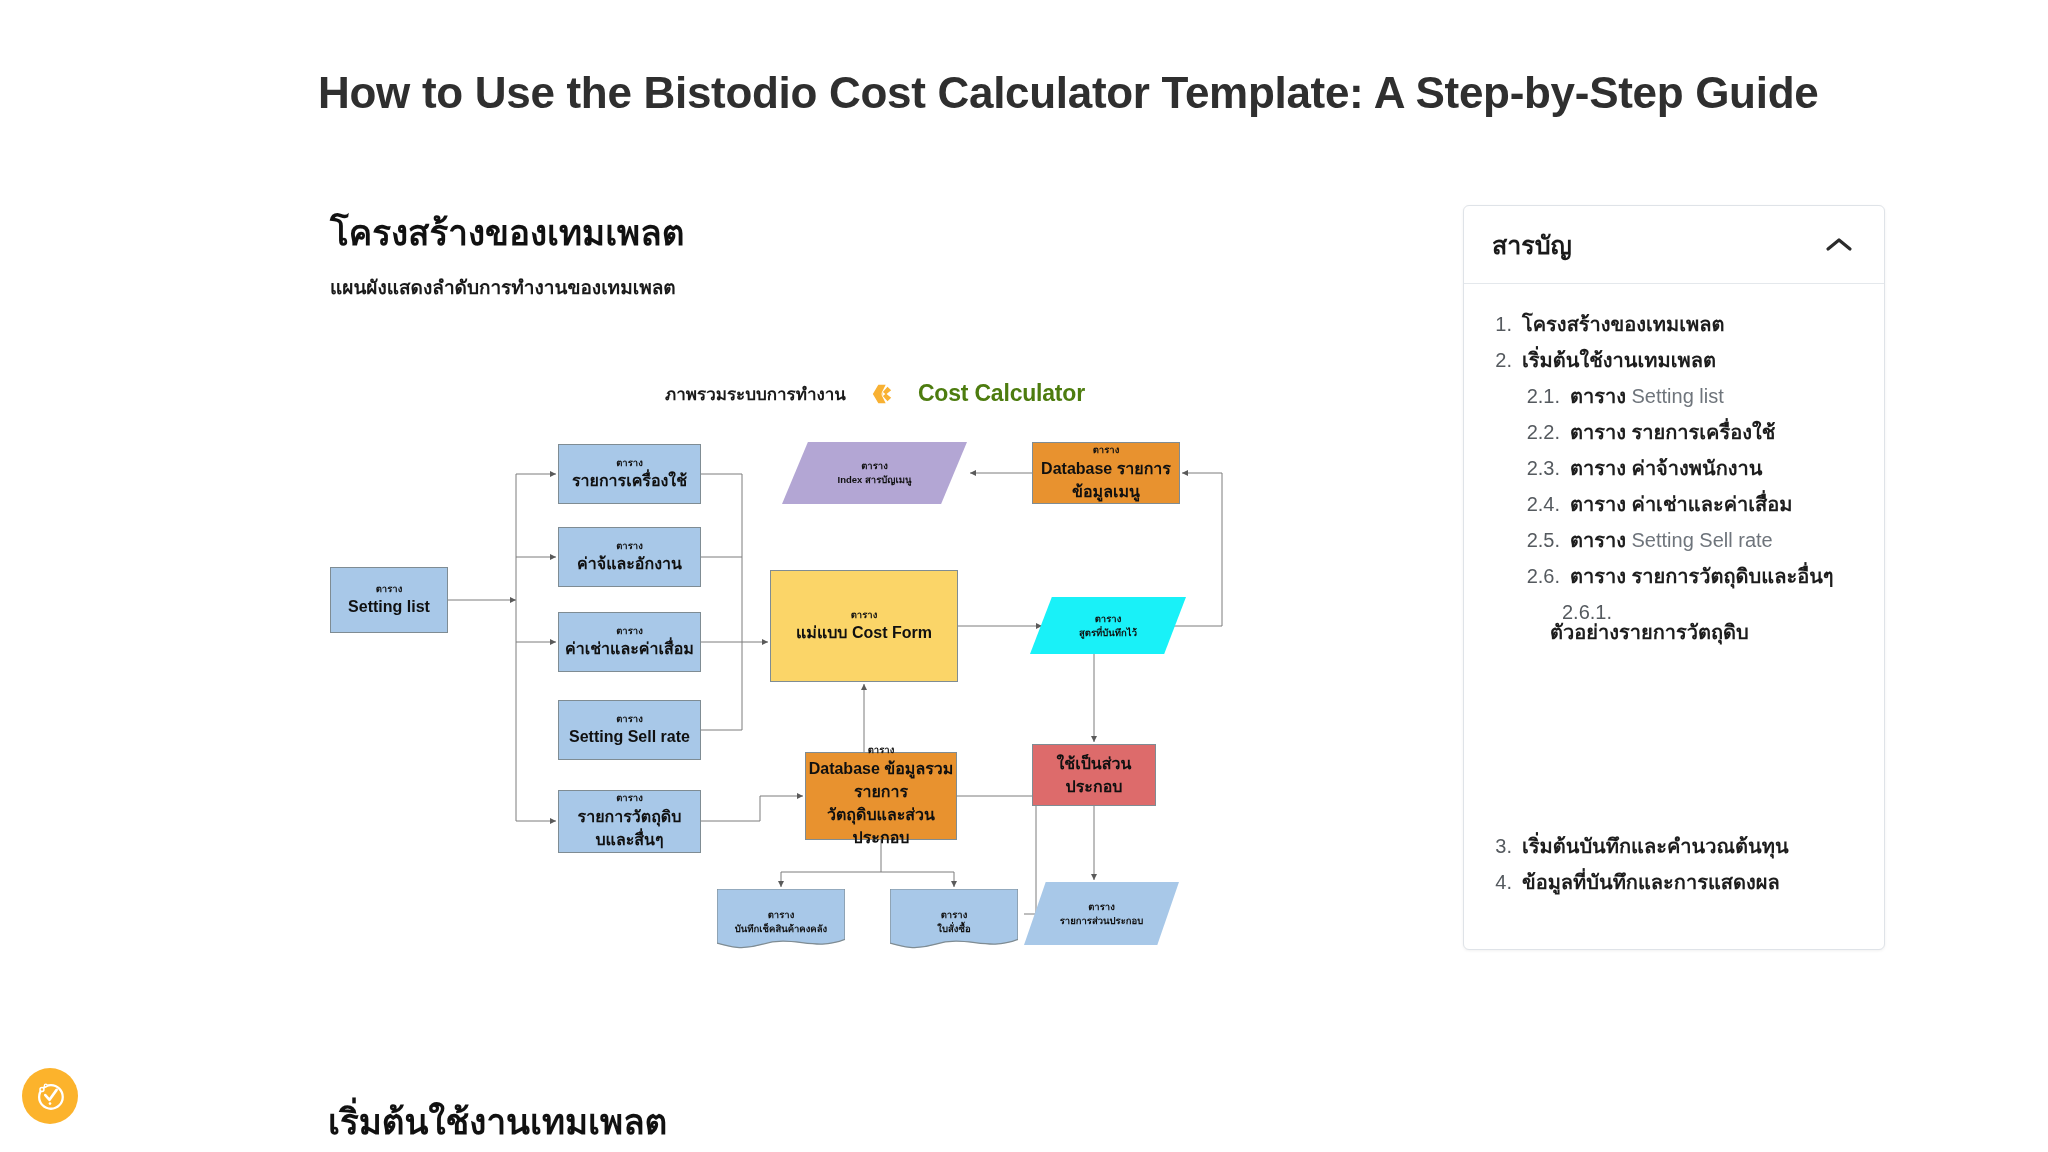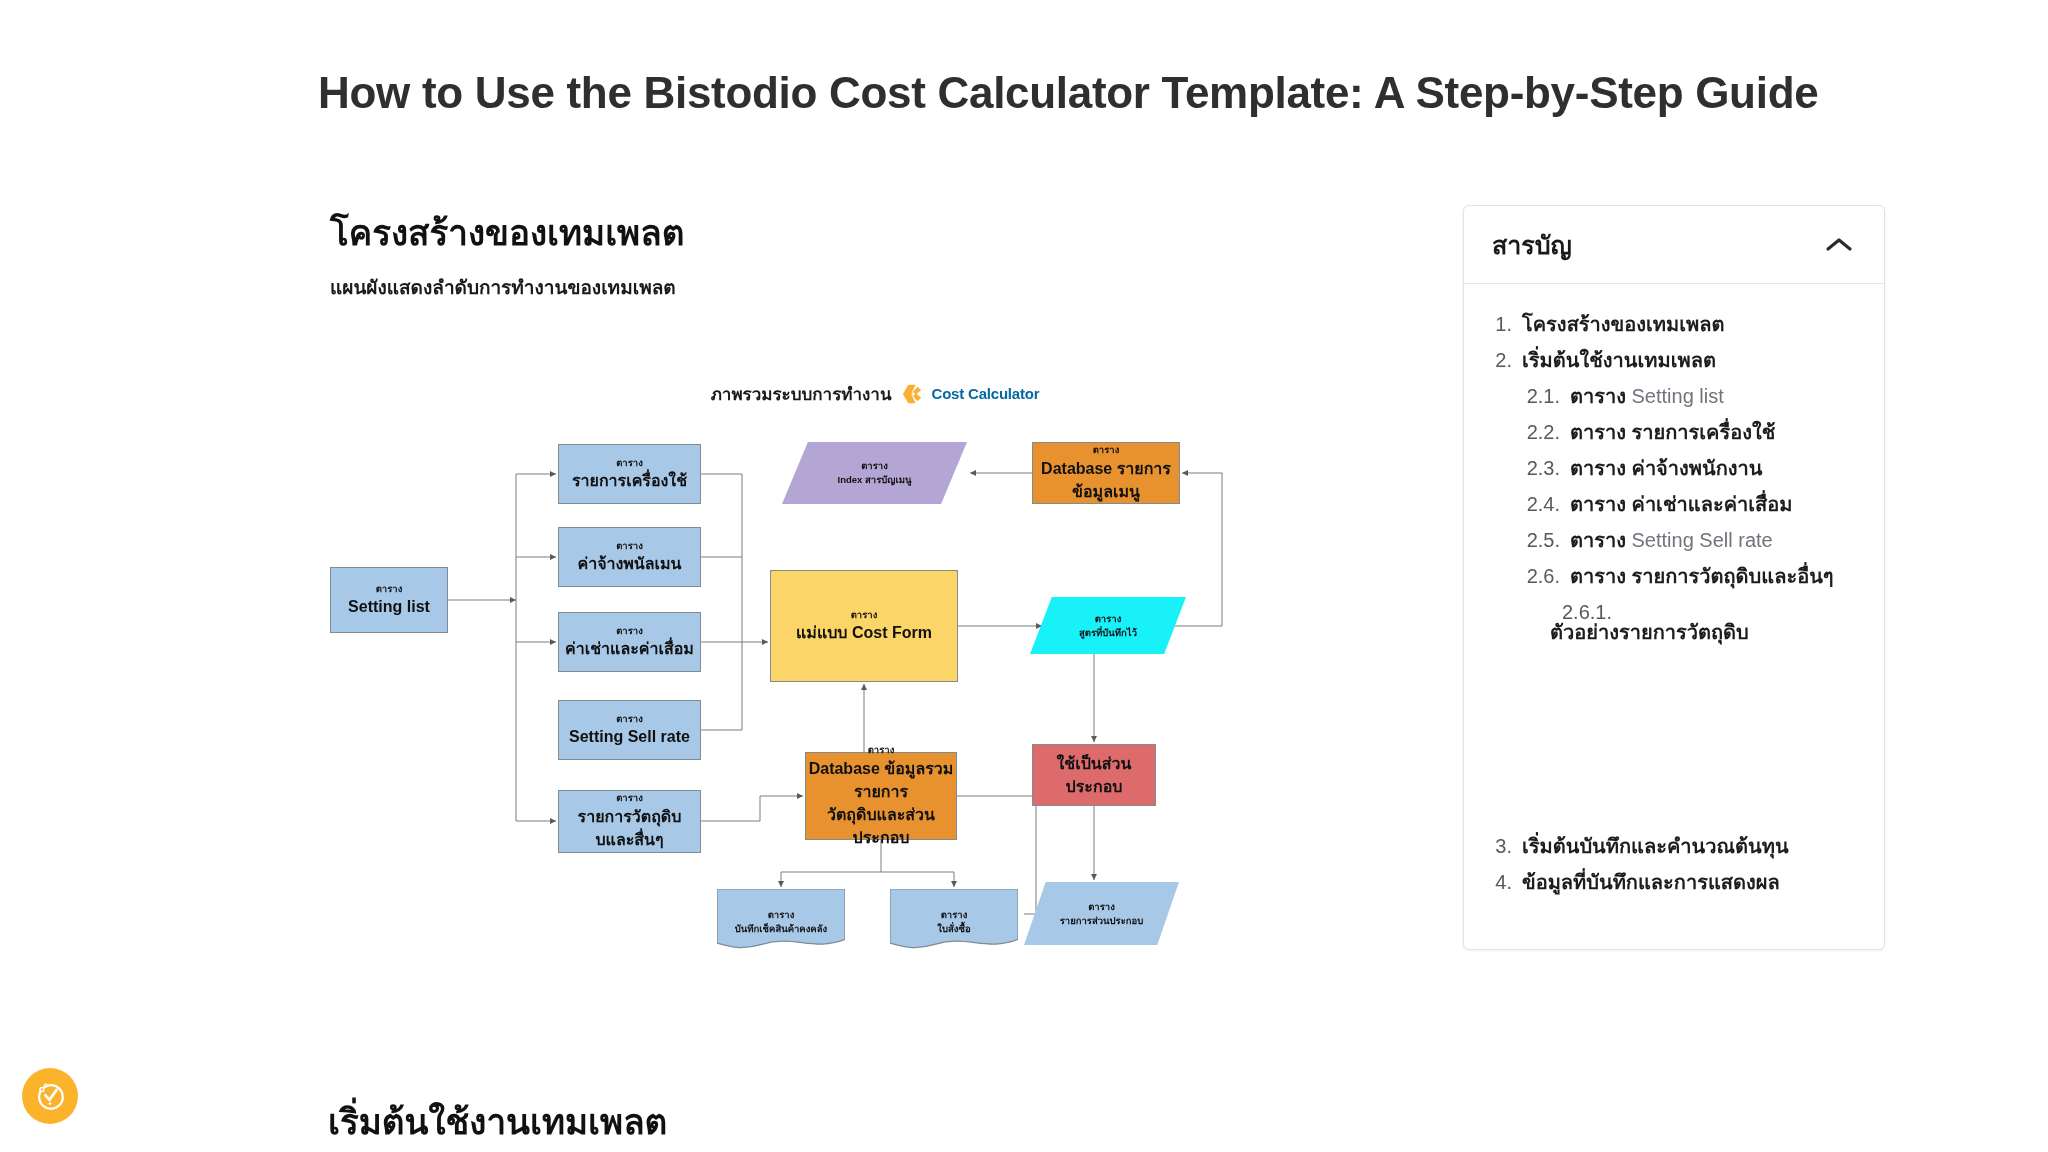--- a/index.html
+++ b/index.html
@@ -125,24 +125,24 @@
     left: 330px; top: 380px;
     width: 1090px; height: 620px;
   }
   #diagram-title {
     position: absolute;
     left: 0; top: 0; width: 1090px;
     text-align: center;
     font-size: 17px;
     font-weight: bold;
     color: #1a1a1a;
-    display: flex; align-items: center; justify-content: center; gap: 9px;
+    display: flex; align-items: center; justify-content: center; gap: 25px;
   }
   #brand-logo { display: inline-flex; }
-  #brand-name { font-size: 15px; font-weight: bold; color: #0369a1; letter-spacing: -0.2px; }
+  #brand-name { font-size: 23px; font-weight: bold; color: #4d7c0f; letter-spacing: -0.2px; }
 
   #flow { position: absolute; left: 0; top: 42px; width: 1090px; height: 575px; }
 
   .node {
     position: absolute;
     display: flex; flex-direction: column;
     align-items: center; justify-content: center;
     text-align: center;
     font-size: 9.5px;
     line-height: 1.45;
@@ -256,21 +256,21 @@
     <div class="node rect blue" style="left: 0px; top: 145px; width: 118px; height: 66px;">
           <div>ตาราง</div>
           <div class="ln2">Setting list</div>
         </div>
         <div class="node rect blue" style="left: 228px; top: 22px; width: 143px; height: 60px;">
           <div>ตาราง</div>
           <div class="ln2">รายการเครื่องใช้</div>
         </div>
         <div class="node rect blue" style="left: 228px; top: 105px; width: 143px; height: 60px;">
           <div>ตาราง</div>
-          <div class="ln2">ค่าจ้างพนัลเมน</div>
+          <div class="ln2">ค่าจ้และอักงาน</div>
         </div>
         <div class="node rect blue" style="left: 228px; top: 190px; width: 143px; height: 60px;">
           <div>ตาราง</div>
           <div class="ln2">ค่าเช่าและค่าเสื่อม</div>
         </div>
         <div class="node rect blue" style="left: 228px; top: 278px; width: 143px; height: 60px;">
           <div>ตาราง</div>
           <div class="ln2">Setting Sell rate</div>
         </div>
         <div class="node rect blue" style="left: 228px; top: 368px; width: 143px; height: 63px;">

